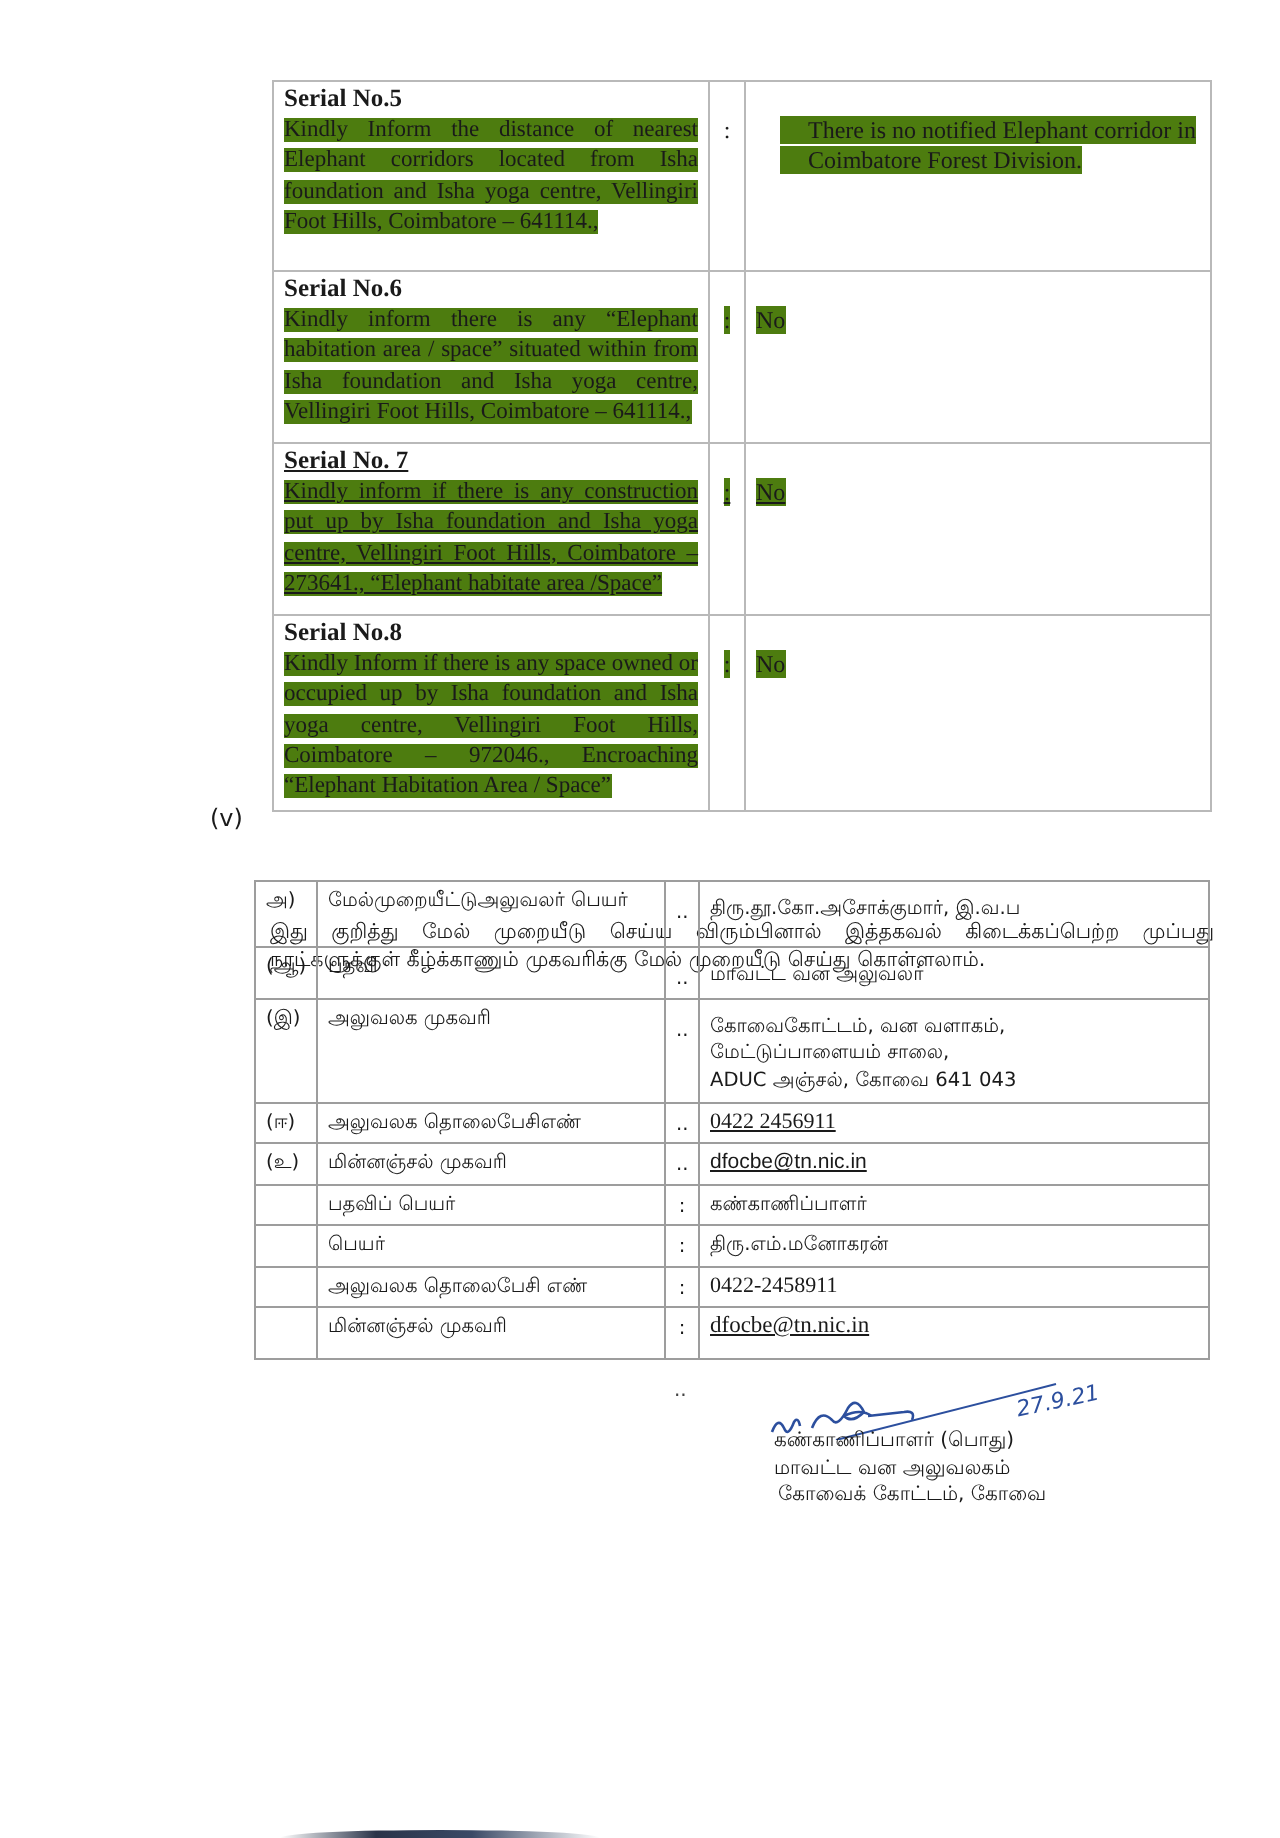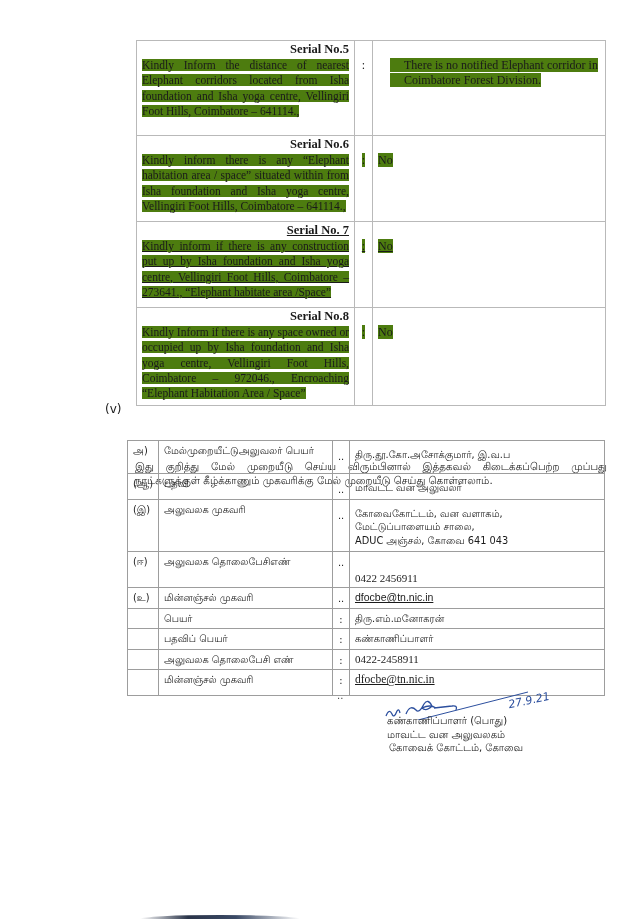--- a/index.html
+++ b/index.html
@@ -13,21 +13,21 @@
 
     
     .qtable {
       position: absolute; left: 136px; top: 40px; width: 470px;
       border-collapse: collapse; table-layout: fixed;
     }
     .qtable td { border: 1px solid #b9b9b9; vertical-align: top; padding: 1px 5px 4px 5px; }
     .qtable col.c1 { width: 218px; }
     .qtable col.c2 { width: 18px; }
     .qtable col.c3 { width: auto; }
-    .serial { font-weight: bold; font-size: 12.5px; line-height: 15px; margin-bottom: 1px; text-align: right; }
+    .serial { font-weight: bold; font-size: 12.5px; line-height: 15px; margin-bottom: 1px; }
     .question { font-size: 11.5px; line-height: 15.3px; text-align: justify; }
     .colon { font-size: 12px; line-height: 15px; text-align: center; padding-top: 17px !important; }
     .answer { font-size: 12px; line-height: 15px; padding-top: 17px !important; }
     .answer.indent .hl:first-child { padding-left: 14px; }
 
     
     .roman { position: absolute; left: 105px; top: 402px; font-size: 12px; }
     .appeal-text {
       position: absolute; left: 135px; top: 419px; width: 472px;
       font-size: 10.3px; line-height: 14px; text-align: justify; margin-top: 40px;
@@ -138,39 +138,39 @@
     <td class="val">
       <div>கோவைகோட்டம், வன வளாகம்,</div>
       <div>மேட்டுப்பாளையம் சாலை,</div>
       <div>ADUC அஞ்சல், கோவை 641 043</div>
     </td>
   </tr>
   <tr style="height:20px;">
     <td>(ஈ)</td>
     <td>அலுவலக தொலைபேசிஎண்</td>
     <td class="sep" style="padding-top:4px;">..</td>
-    <td class="val num" style="padding-top:20px;">0422 2456911</td>
+    <td class="val num" style="padding-top:3px;text-decoration:underline;">0422 2456911</td>
   </tr>
   <tr style="height:20px;">
     <td>(உ)</td>
     <td>மின்னஞ்சல் முகவரி</td>
     <td class="sep" style="padding-top:4px;">..</td>
     <td class="val" style="padding-top:3px;"><span class="email">dfocbe@tn.nic.in</span></td>
   </tr>
   <tr style="height:20px;">
     <td></td>
+    <td>பதவிப் பெயர்</td>
+    <td class="sep" style="padding-top:4px;">:</td>
+    <td class="val" style="padding-top:3px;">கண்காணிப்பாளர்</td>
+  </tr>
+  <tr style="height:20px;">
+    <td></td>
     <td>பெயர்</td>
     <td class="sep" style="padding-top:4px;">:</td>
     <td class="val" style="padding-top:3px;">திரு.எம்.மனோகரன்</td>
-  </tr>
-  <tr style="height:20px;">
-    <td></td>
-    <td>பதவிப் பெயர்</td>
-    <td class="sep" style="padding-top:4px;">:</td>
-    <td class="val" style="padding-top:3px;">கண்காணிப்பாளர்</td>
   </tr>
   <tr style="height:20px;">
     <td></td>
     <td>அலுவலக தொலைபேசி எண்</td>
     <td class="sep" style="padding-top:4px;">:</td>
     <td class="val num" style="padding-top:3px;">0422-2458911</td>
   </tr>
   <tr style="height:26px;">
     <td></td>
     <td>மின்னஞ்சல் முகவரி</td>

